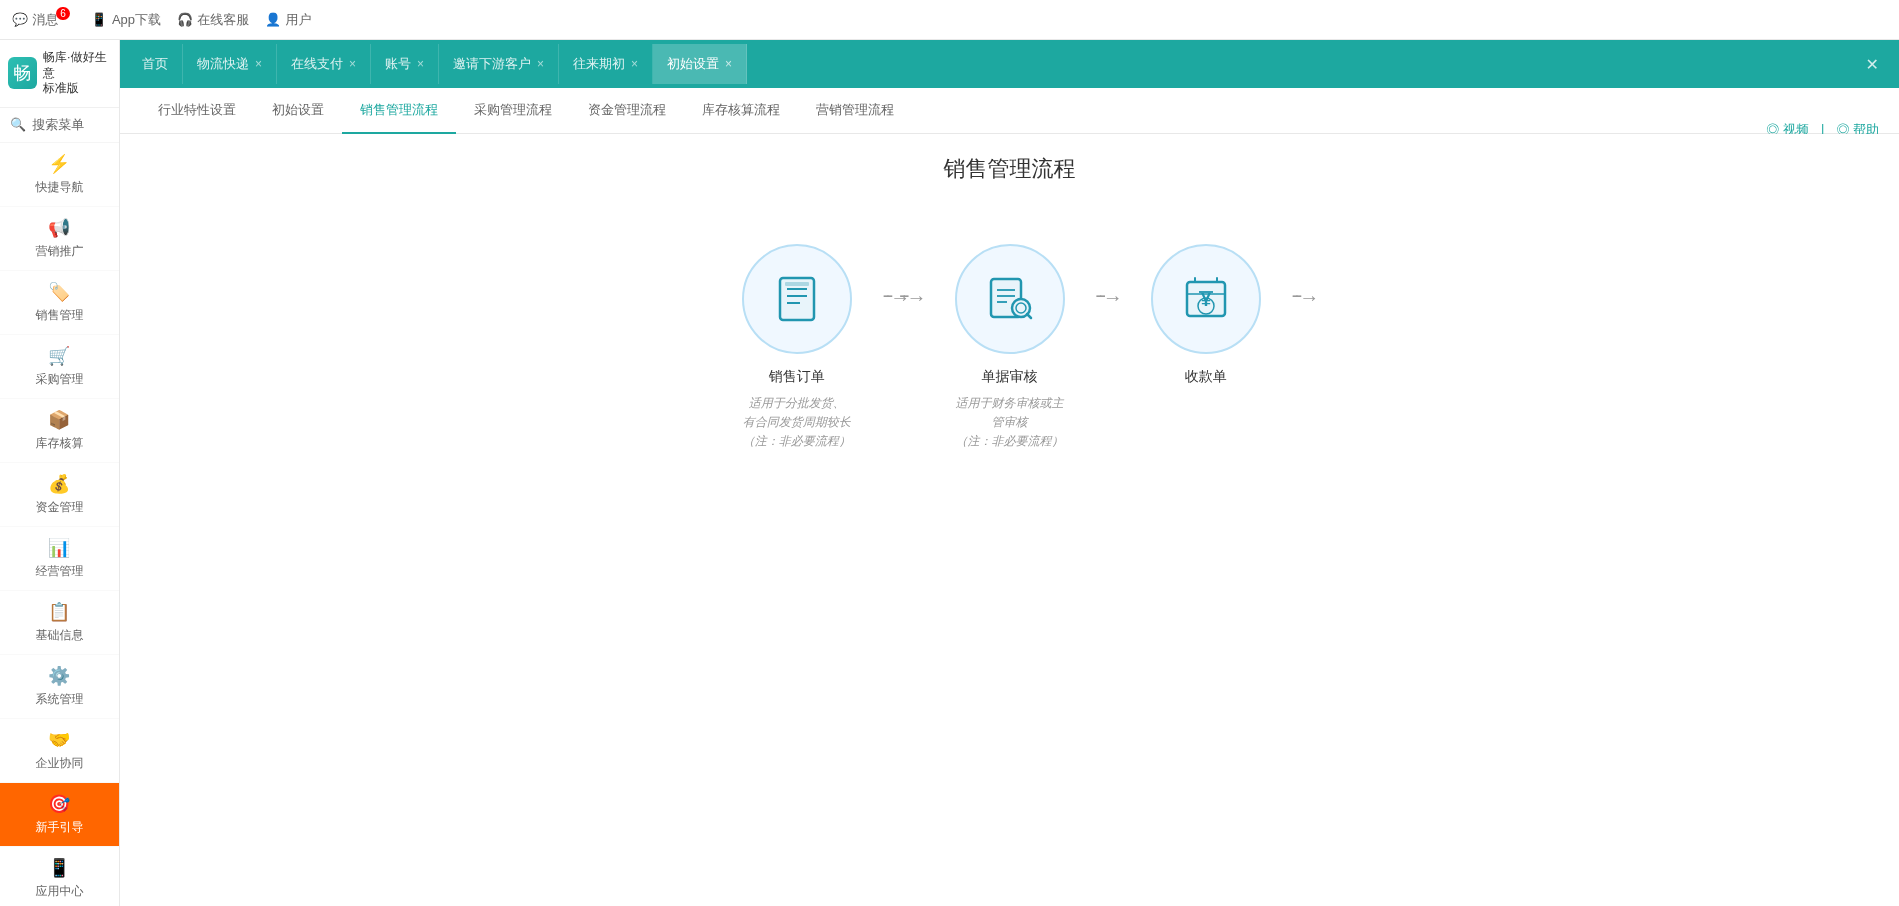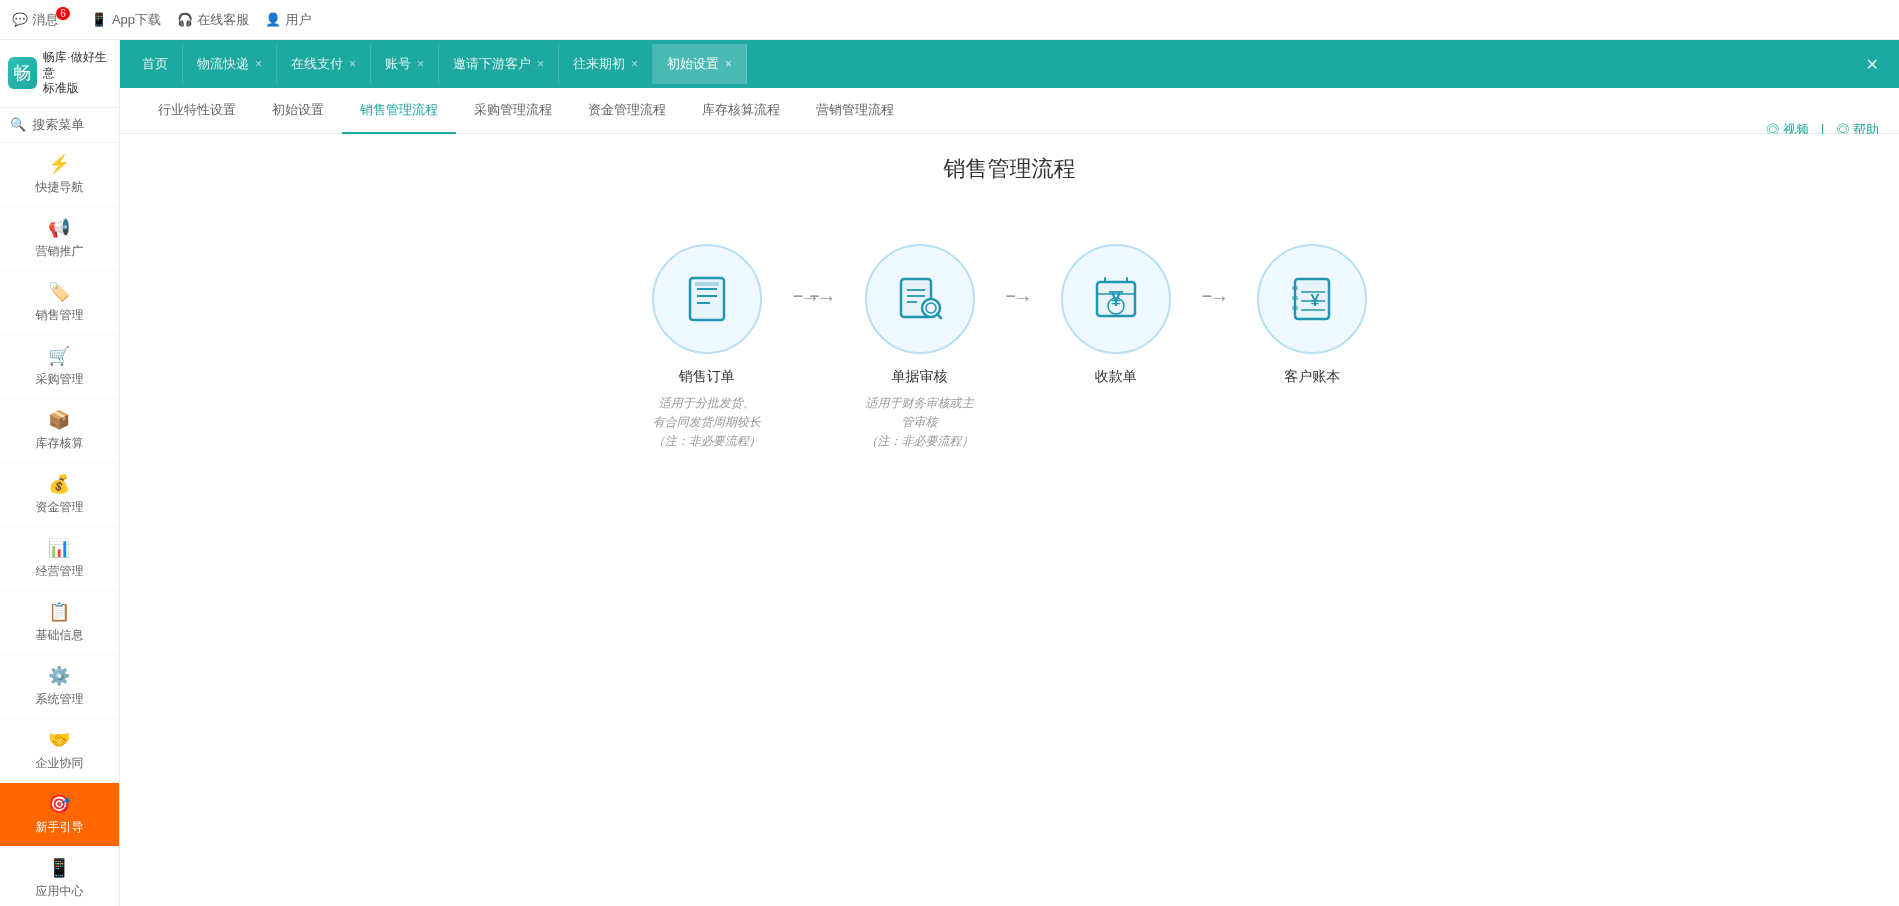--- a/index.html
+++ b/index.html
@@ -488,34 +488,18 @@
             </svg>
           </div>
           <div class="flow-step-title">收款单</div>
           <div class="flow-step-desc"></div>
         </div>
 
         <div class="flow-arrow">
           <span>--→</span>
         </div>
 
-        <div class="flow-step">
-          <div class="flow-circle">
-            <svg viewBox="0 0 50 50" fill="none" xmlns="http://www.w3.org/2000/svg">
-              <rect x="8" y="5" width="34" height="40" rx="3" stroke="#2196b0" stroke-width="2.5" fill="#e8f4fa"></rect>
-              <rect x="5" y="12" width="6" height="4" rx="1" fill="#2196b0" opacity="0.5"></rect>
-              <rect x="5" y="22" width="6" height="4" rx="1" fill="#2196b0" opacity="0.5"></rect>
-              <rect x="5" y="32" width="6" height="4" rx="1" fill="#2196b0" opacity="0.5"></rect>
-              <text x="28" y="32" font-size="16" text-anchor="middle" fill="#2196b0" font-weight="bold">¥</text>
-              <line x1="14" y1="18" x2="38" y2="18" stroke="#2196b0" stroke-width="1.5"></line>
-              <line x1="14" y1="27" x2="38" y2="27" stroke="#2196b0" stroke-width="1.5"></line>
-              <line x1="14" y1="36" x2="38" y2="36" stroke="#2196b0" stroke-width="1.5"></line>
-            </svg>
-          </div>
-          <div class="flow-step-title">客户账本</div>
-          <div class="flow-step-desc"></div>
-        </div>
 
       </div>
     </div>
 
   </div>
 </div>
 
 </body></html>

